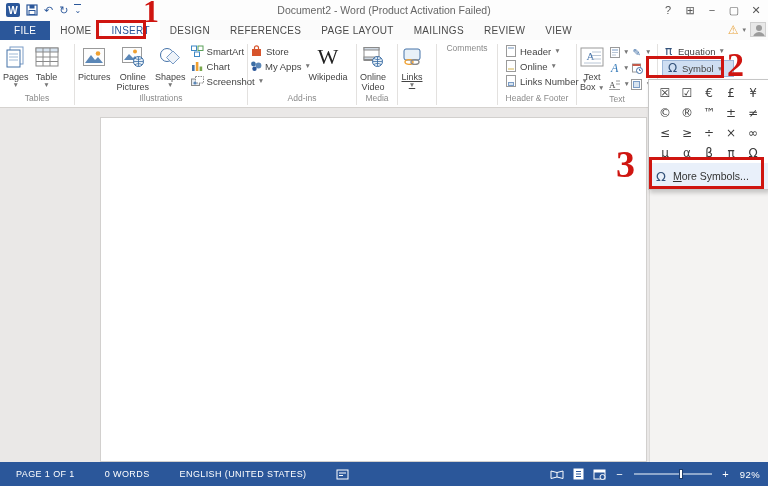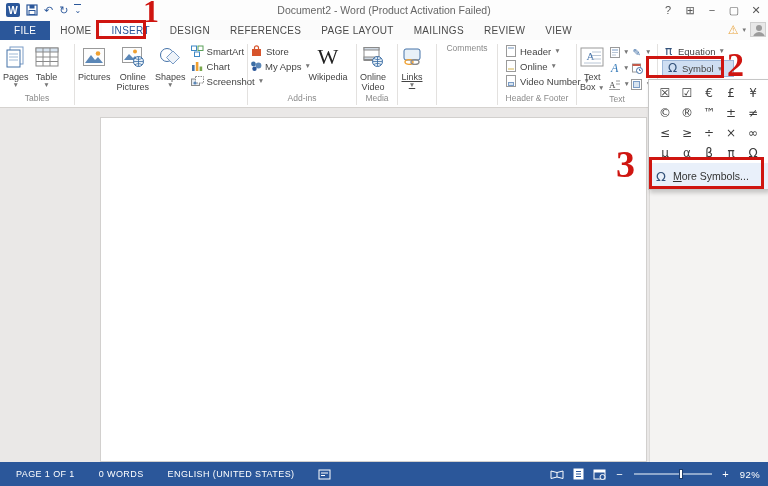--- a/index.html
+++ b/index.html
@@ -69,21 +69,21 @@
   
   .anno-box { position:absolute; border:3px solid #cf1510; z-index:30; pointer-events:none; }
   .anno-num { position:absolute; color:#cf1510; font-weight:bold; z-index:31; pointer-events:none;
     font-family:"Liberation Serif", serif; }
   
   .tooltip { position:absolute; left:683px; top:191px; z-index:25; background:#fff; border:1px solid #bdbdbd;
     box-shadow:1px 2px 3px rgba(0,0,0,.15); font-size:10px; color:#555; padding:4px 6px; white-space:nowrap; }
   
   .statusbar { position:absolute; left:0; top:462px; width:768px; height:24px; background:#2b579a;
     display:flex; align-items:center; color:#fff; font-size:9px; letter-spacing:.4px; z-index:40; }
-  .status-item { margin-left:24px; white-space:nowrap; }
+  .status-item { margin-left:30px; white-space:nowrap; }
   .status-right { margin-left:auto; display:flex; align-items:center; gap:9px; padding-right:8px; }
   .view-icon { display:flex; align-items:center; }
   .zoom-minus,.zoom-plus { font-size:11px; width:10px; text-align:center; }
   .zoom-track { position:relative; width:78px; height:2px; background:#8fa8cc; }
   .zoom-thumb { position:absolute; left:58%; top:-4px; width:4px; height:10px; background:#fff; border:1px solid #1e3c6b; }
   .zoom-pct { font-size:9.5px; }
   svg { display:block; }
 </style>
 </head>
 <body>
@@ -234,20 +234,21 @@
                   <rect x="0.5" y="3" width="8" height="6.5" fill="#e9eef4" stroke="#8a8a8a"></rect>
                   <rect x="4.5" y="0.5" width="8" height="6.5" fill="#fff" stroke="#8a8a8a" stroke-dasharray="1.5 1"></rect>
                   <circle cx="4" cy="7" r="1.6" fill="#5b87b7"></circle>
                 </svg>
             </span>
             <span>Screenshot</span>
             <span class="caret">▼</span>
           </div>
         </div>
       </div>
+      <div class="rgroup-label">Illustrations</div>
     </div>
     <div class="rsep"></div>
 
     <div class="rgroup" style="width:108px;">
       <div class="rgroup-content">
         <div class="smallcol" style="width:56px;">
           <div class="smallbtn">
             <span class="sicon">
               <svg width="11" height="12" viewBox="0 0 11 12">
                   <path d="M1 4 h9 v7 h-9 z" fill="#d7542c"></path>
@@ -345,21 +346,21 @@
             <span>Online</span>
             <span class="caret">▼</span>
           </div>
           <div class="smallbtn">
             <span class="sicon">
               <svg width="10" height="12" viewBox="0 0 10 12">
                   <rect x="0.5" y="0.5" width="9" height="11" fill="#fff" stroke="#9a9a9a"></rect>
                   <rect x="2.5" y="7.5" width="5" height="3" fill="#d8e4f0" stroke="#7a9cc6"></rect>
                 </svg>
             </span>
-            <span>Video Number</span>
+            <span>Links Number</span>
             <span class="caret">▼</span>
           </div>
         </div>
       </div>
       <div class="rgroup-label">Header &amp; Footer</div>
     </div>
     <div class="rsep"></div>
 
     <div class="rgroup" style="width:80px;">
       <div class="rgroup-content">

